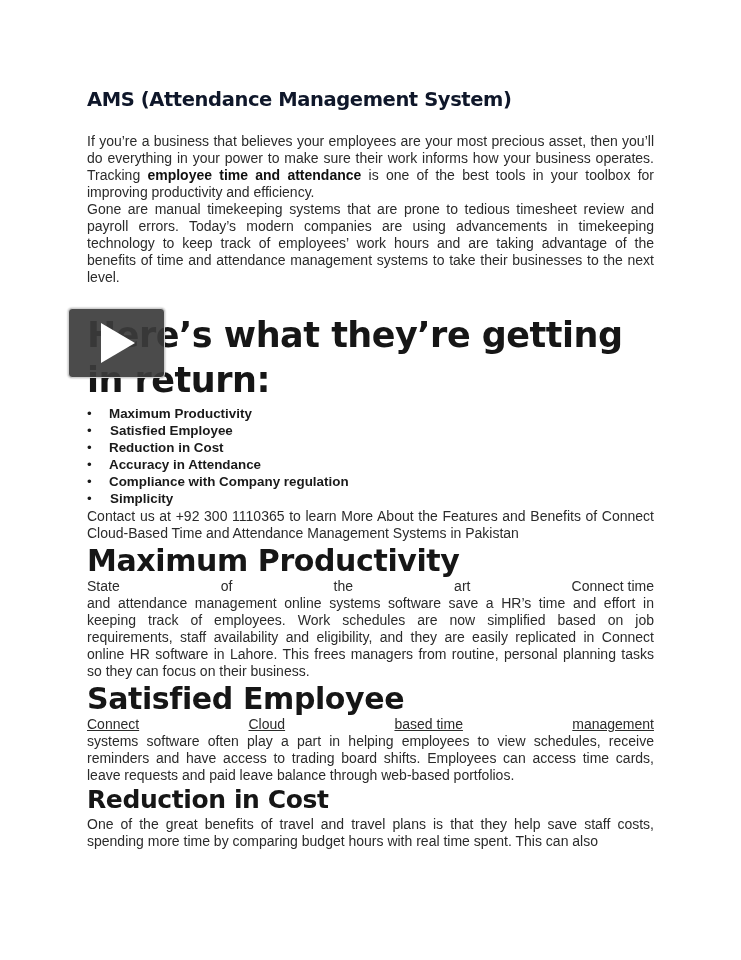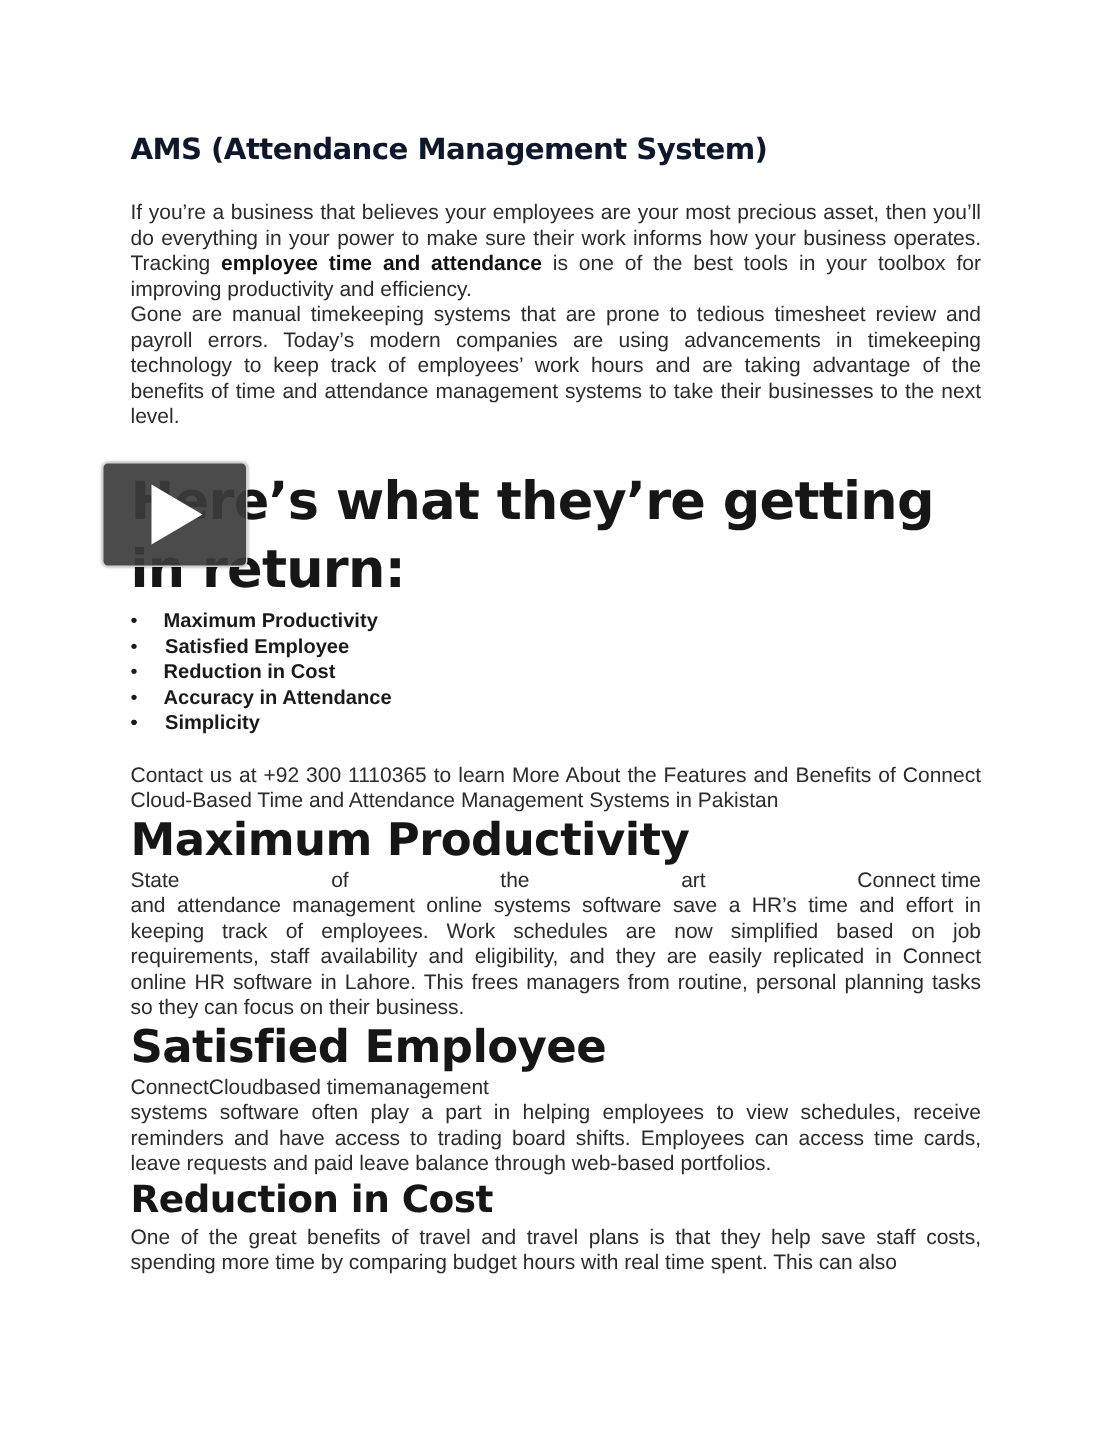--- a/index.html
+++ b/index.html
@@ -96,21 +96,22 @@
   .h-max { top: 543px; font-size: 30px; line-height: 36px; }
   .p-max { position: absolute; top: 578px; left: 0; width: 567px; }
   .p-max .spread {
     display: flex;
     justify-content: space-between;
   }
   .h-sat { top: 681px; font-size: 30px; line-height: 36px; }
   .p-sat { position: absolute; top: 716px; left: 0; width: 567px; }
   .p-sat .spread {
     display: flex;
-    justify-content: flex-start;
+    justify-content: space-between;
+    text-decoration: underline;
   }
   .h-cost { top: 784px; font-size: 25px; line-height: 32px; }
   .p-cost { position: absolute; top: 816px; left: 0; width: 567px; }
 
   .play-overlay {
     position: absolute;
     left: 68px;
     top: 308px;
     width: 95px;
     height: 68px;
@@ -138,21 +139,21 @@
 
   <p class="body-text p2">Gone are manual timekeeping systems that are prone to tedious timesheet review and payroll errors. Today’s modern companies are using advancements in timekeeping technology to keep track of employees’ work hours and are taking advantage of the benefits of time and attendance management systems to take their businesses to the next level.</p>
 
   <h2 class="big-heading">Here’s what they’re getting in return:</h2>
 
   <ul class="benefits">
     <li><span class="bullet">•</span><span>Maximum Productivity</span></li>
     <li style="padding-left:23px"><span class="bullet">•</span><span>Satisfied Employee</span></li>
     <li><span class="bullet">•</span><span>Reduction in Cost</span></li>
     <li><span class="bullet">•</span><span>Accuracy in Attendance</span></li>
-    <li><span class="bullet">•</span></li>
+    <li><span class="bullet">•</span><span>Compliance with Company regulation</span></li>
     <li style="padding-left:23px"><span class="bullet">•</span><span>Simplicity</span></li>
   </ul>
 
   <p class="body-text contact">Contact us at +92 300 1110365 to learn More About the Features and Benefits of Connect Cloud-Based Time and Attendance Management Systems in Pakistan</p>
 
   <h2 class="section-heading h-max">Maximum Productivity</h2>
   <div class="body-text p-max">
     <div class="spread">
       <span>State</span>
       <span>of</span>

